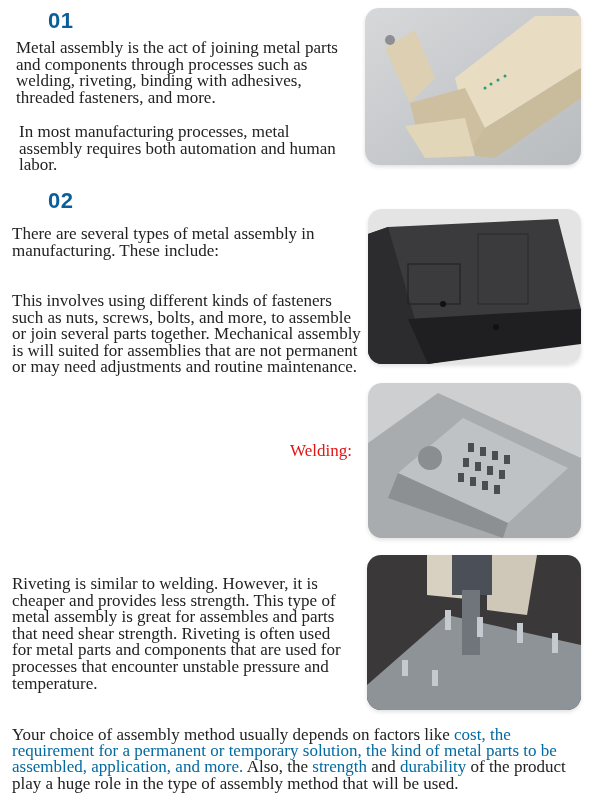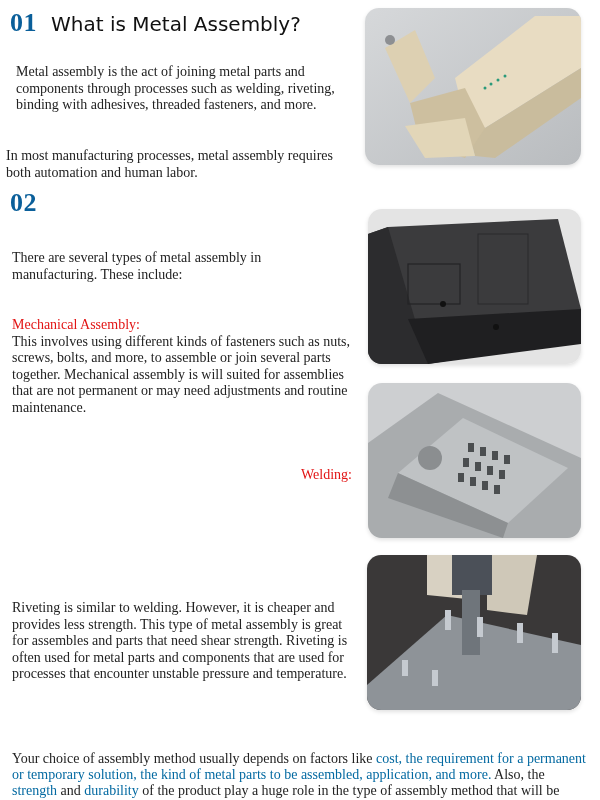--- a/index.html
+++ b/index.html
@@ -1,40 +1,39 @@
 <!DOCTYPE html>
 <html><head>
 <meta charset="utf-8">
 <style>
   * { margin: 0; padding: 0; box-sizing: border-box; }
   html, body { width: 600px; height: 800px; background: #ffffff; overflow: hidden; }
   body { position: relative; font-family: "Liberation Serif", serif; color: #222; }
 
   .heading { position: absolute; display: flex; align-items: baseline; white-space: nowrap; }
-  .heading .num { font-family: Liberation Serif, serif; font-weight: bold; color: #0a5f9a; font-size: 26px; letter-spacing: 0.5px; }
+  .heading .num { font-family: Liberation Sans, sans-serif; font-weight: bold; color: #0a5f9a; font-size: 22px; letter-spacing: 0.5px; margin-left: 38px; }
   .heading .title { font-family: "DejaVu Sans", sans-serif; font-size: 20px; color: #111; margin-left: 14px; }
 
-  .para { position: absolute; font-size: 14px; line-height: 16.6px; color: #222; margin-top: 24px; }
+  .para { position: absolute; font-size: 17px; line-height: 16.6px; color: #222; }
   .para .label { color: #e21414; display: block; }
 
   .photo { position: absolute; border-radius: 14px; overflow: hidden; box-shadow: 0 2px 4px rgba(0,0,0,0.12); }
 
   .link { color: #0369a1; }
 </style>
 </head>
 <body>
 
 <div class="heading" style="left:10px; top:8px;">
   <span class="num">01</span>
-  <span class="title">What is Metal Assembly?</span>
 </div>
 <div class="para" style="left:16px; top:40px; width:330px;">
   <span>Metal assembly is the act of joining metal parts and components through processes such as welding, riveting, binding with adhesives, threaded fasteners, and more.</span>
 </div>
-<div class="para" style="left:6px; top:124px; width:330px;">
+<div class="para" style="left:19px; top:124px; width:330px;">
   <span>In most manufacturing processes, metal assembly requires both automation and human labor.</span>
 </div>
 
 <div class="photo" style="left:365px; top:8px; width:216px; height:157px;">
   <svg width="216" height="157" viewBox="0 0 216 157">
     <defs>
       <linearGradient id="bg1" x1="0" y1="0" x2="1" y2="1">
         <stop offset="0" stop-color="#d6d8da"></stop>
           <stop offset="1" stop-color="#b9bcbf"></stop>
       </linearGradient>
@@ -54,21 +53,20 @@
 </div>
 
 <div class="heading" style="left:10px; top:188px;">
   <span class="num">02</span>
 </div>
 <div class="para" style="left:12px; top:226px; width:330px;">
   <span>There are several types of metal assembly in manufacturing. These include:</span>
 </div>
 
 <div class="para" style="left:12px; top:293px; width:350px;">
-  <span class="label">Mechanical Assembly:</span>
   <span>This involves using different kinds of fasteners such as nuts, screws, bolts, and more, to assemble or join several parts together. Mechanical assembly is will suited for assemblies that are not permanent or may need adjustments and routine maintenance.</span>
 </div>
 
 <div class="para" style="left:12px; top:443px; width:340px;text-align:right;">
   <span class="label">Welding:</span>
 </div>
 
 <div class="para" style="left:12px; top:576px; width:340px;">
   <span>Riveting is similar to welding. However, it is cheaper and provides less strength. This type of metal assembly is great for assembles and parts that need shear strength. Riveting is often used for metal parts and components that are used for processes that encounter unstable pressure and temperature.</span>
 </div>

